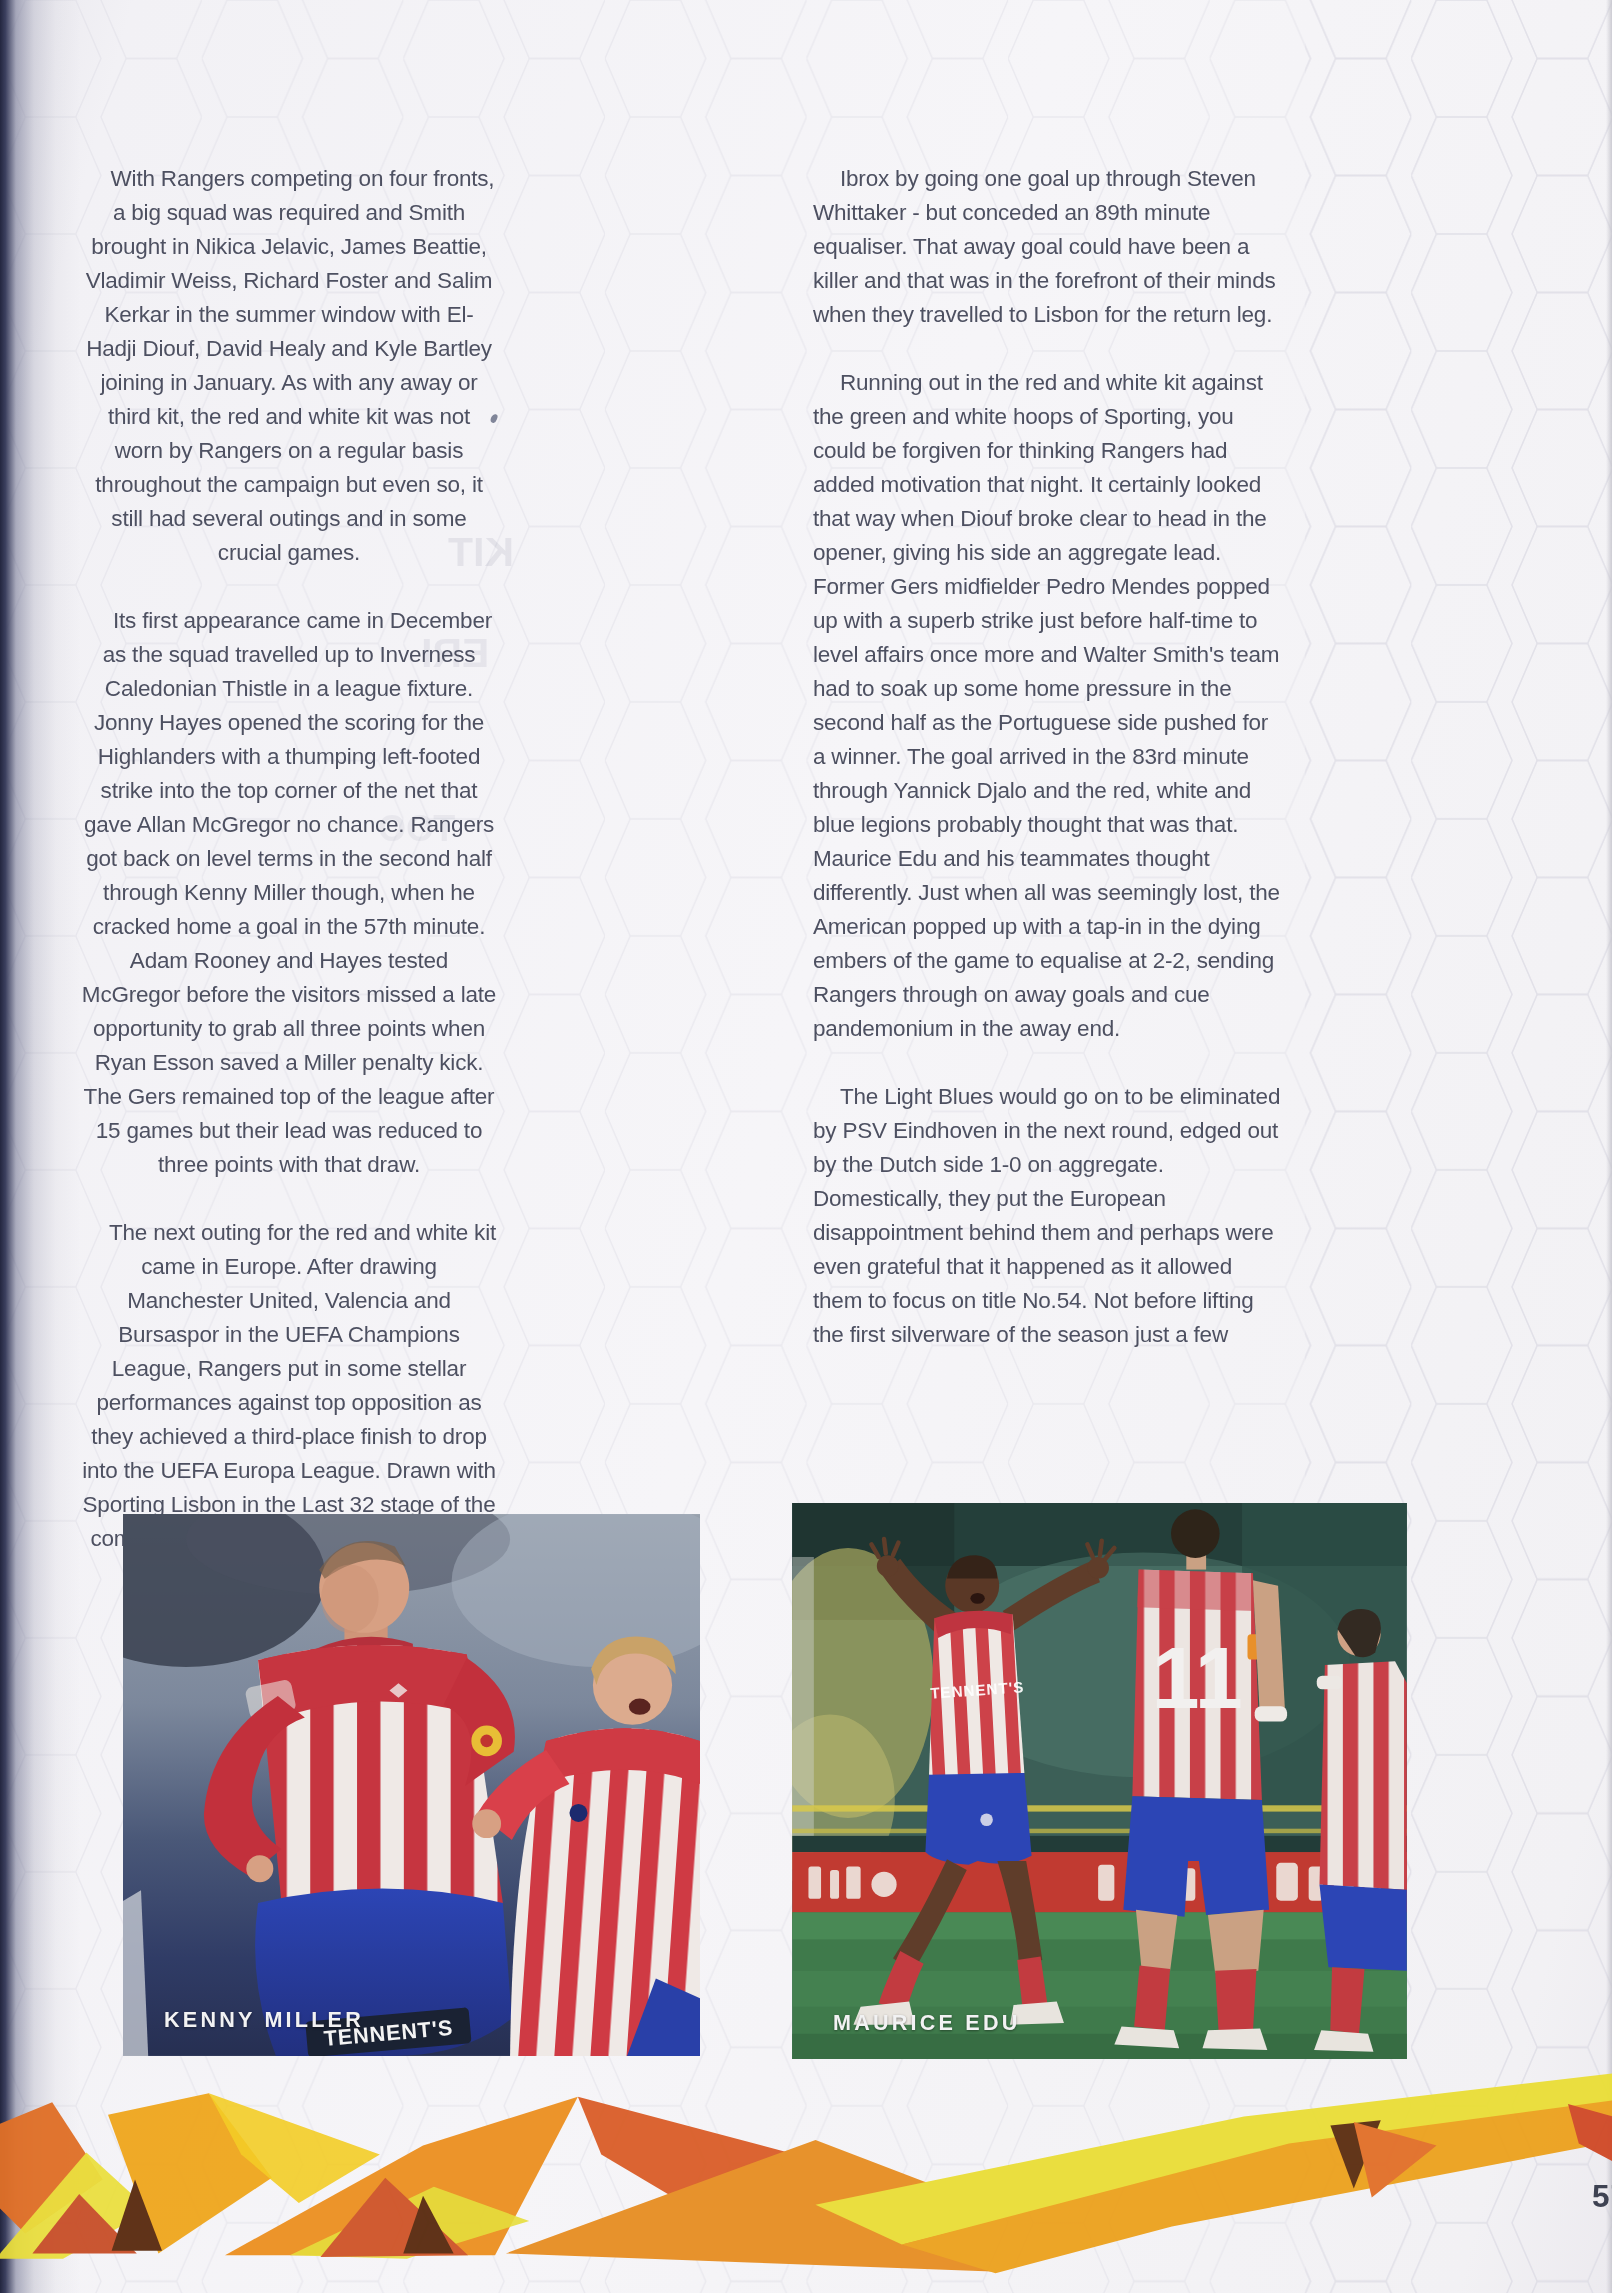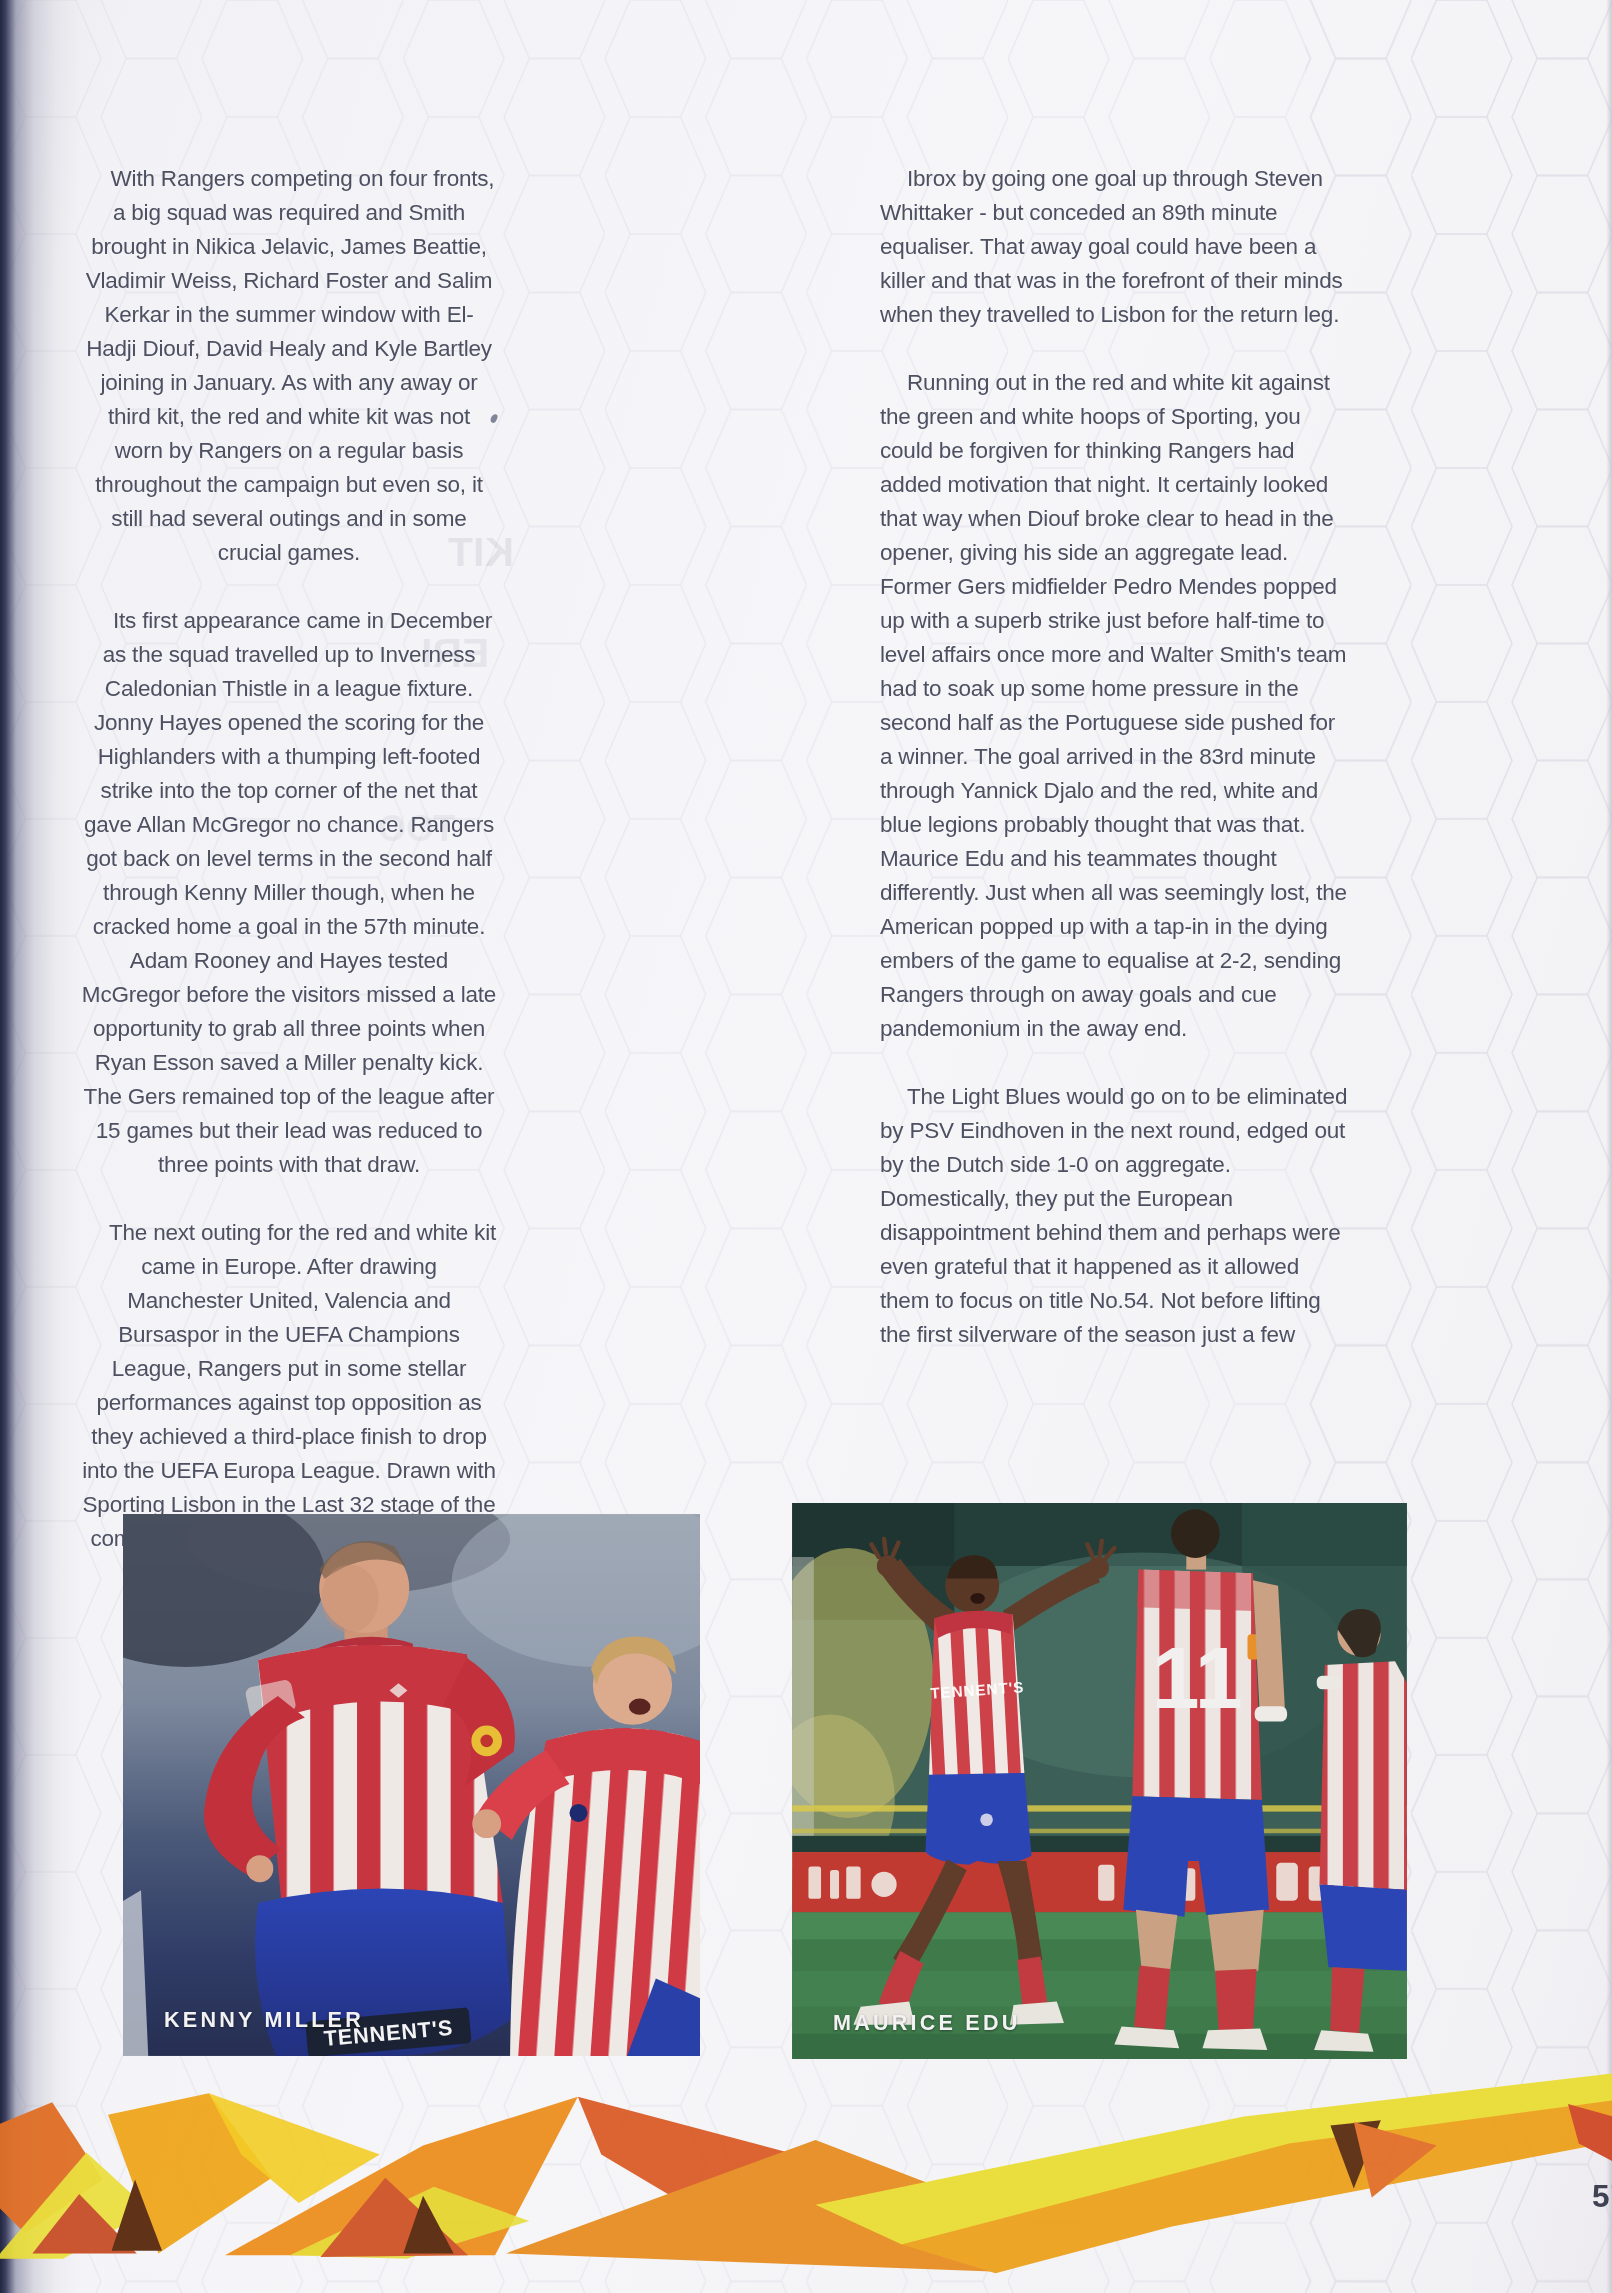--- a/index.html
+++ b/index.html
@@ -9,21 +9,21 @@
     font-family:"Liberation Sans",sans-serif;
   }
   .watermark{position:absolute;left:0;top:0;}
   .spine{position:absolute;left:0;top:0;bottom:0;width:81px;pointer-events:none;
     background:linear-gradient(to right,#23263f 0%,#3b3f5e 5.4px,rgba(80,84,120,.45) 16px,rgba(118,120,148,.22) 34px,rgba(150,150,170,.08) 56px,rgba(150,150,170,0) 100%);}
   .edge-right{position:absolute;right:0;top:0;bottom:0;width:7.2px;
     background:linear-gradient(to left,#c6c5cd,rgba(198,197,205,0));}
   .col{position:absolute;top:162px;color:#4d5061;font-size:22.5px;line-height:34px;letter-spacing:-0.2px;}
   .col p{margin:0 0 34px 0;text-indent:27px;}
   .col-left{left:81px;width:416px;text-align:center;}
-  .col-right{left:880px;width:472px;}
+  .col-right{left:813px;width:472px;}
   .photo{position:absolute;overflow:hidden;}
   .photo svg{display:block;}
   .photo-caption{position:absolute;left:41px;bottom:23.4px;color:#f2f2f3;font-size:21.6px;
     font-weight:600;letter-spacing:3.2px;text-shadow:0 0.9px 2.7px rgba(0,0,0,.45);}
   .photo-left{left:123px;top:1514px;width:577px;height:542px;}
   .photo-right{left:792px;top:1503px;width:615px;height:556px;}
   .ribbon{position:absolute;left:0;top:2068px;}
   .page-num{position:absolute;left:1592px;top:2178px;font-size:31.5px;font-weight:bold;color:#3e4252;letter-spacing:0.9px;}
   .ghost{position:absolute;color:#565b78;font-weight:bold;transform:scaleX(-1);pointer-events:none;}
   .ghost-1{left:448px;top:529px;font-size:41px;opacity:.10;}

